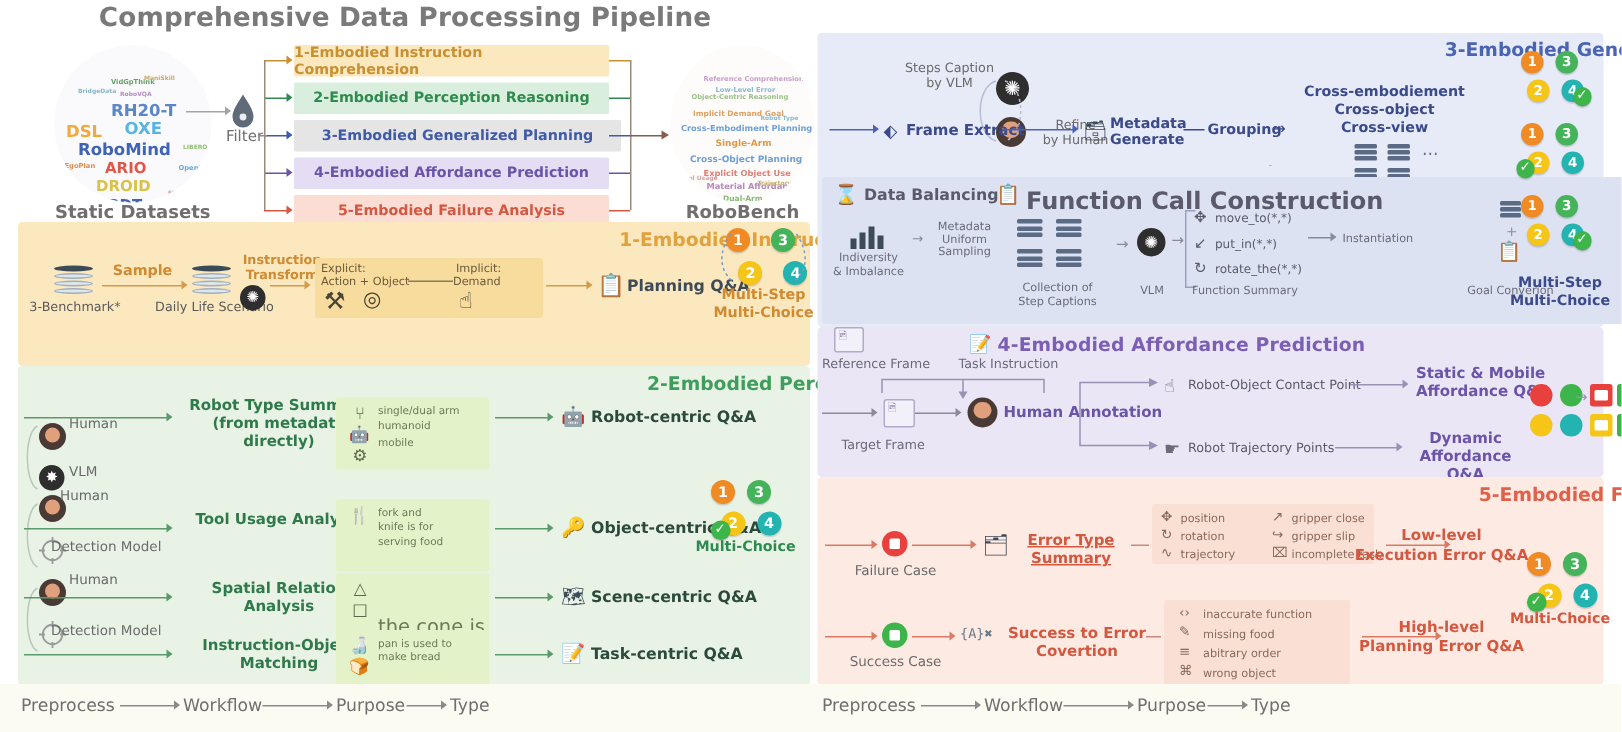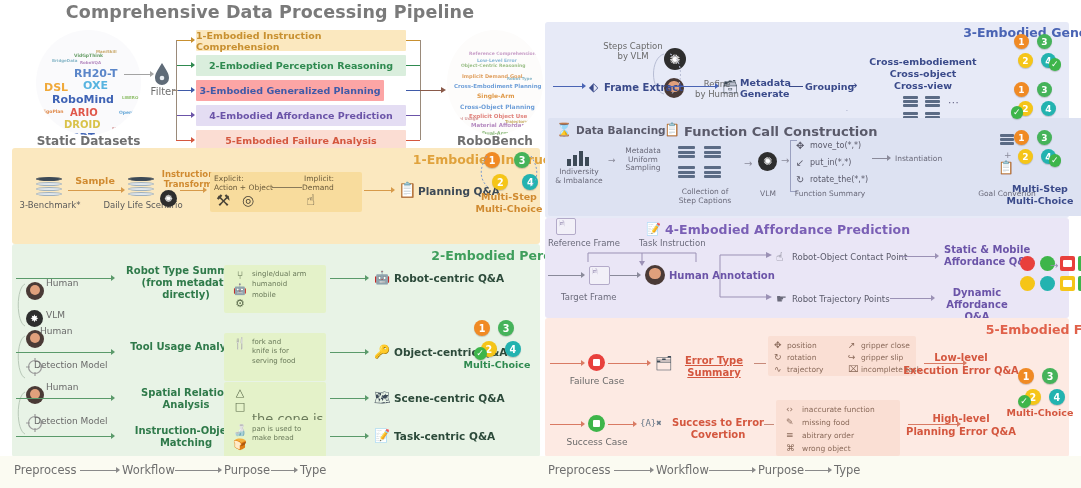--- a/index.html
+++ b/index.html
@@ -106,21 +106,21 @@
 
 <div id="pipeline-list">
     <div style="position: absolute; left: 196px; top: 30px; width: 210px; height: 21px; background: rgb(251, 232, 191); color: rgb(200, 144, 48); font-size: 9.5px; font-weight: bold; display: flex; align-items: center; justify-content: center; border-radius: 1px;">1-Embodied Instruction Comprehension</div>
     <div class="hline" style="left: 176px; top: 40px; width: 16px; background: rgb(200, 144, 48);"></div>
     <div class="arrowhead" style="left: 191px; top: 37px; border-width: 3px 0px 3px 4px; border-color: transparent transparent transparent rgb(200, 144, 48);"></div>
     <div class="hline" style="left: 406px; top: 40px; width: 14px; background: rgb(200, 144, 48);"></div>
     <div style="position: absolute; left: 196px; top: 55px; width: 210px; height: 21px; background: rgb(218, 238, 221); color: rgb(47, 138, 80); font-size: 9.5px; font-weight: bold; display: flex; align-items: center; justify-content: center; border-radius: 1px;">2-Embodied Perception Reasoning</div>
     <div class="hline" style="left: 176px; top: 65px; width: 16px; background: rgb(47, 138, 80);"></div>
     <div class="arrowhead" style="left: 191px; top: 62px; border-width: 3px 0px 3px 4px; border-color: transparent transparent transparent rgb(47, 138, 80);"></div>
     <div class="hline" style="left: 406px; top: 65px; width: 14px; background: rgb(47, 138, 80);"></div>
-    <div style="position: absolute; left: 196px; top: 80px; width: 188px; height: 21px; background: #fca5a5; color: rgb(63, 90, 168); font-size: 9.5px; font-weight: bold; display: flex; align-items: center; justify-content: center; border-radius: 1px;">3-Embodied Generalized Planning</div>
+    <div style="position: absolute; left: 196px; top: 80px; width: 218px; height: 21px; background: #e5e5e5; color: rgb(63, 90, 168); font-size: 9.5px; font-weight: bold; display: flex; align-items: center; justify-content: center; border-radius: 1px;">3-Embodied Generalized Planning</div>
     <div class="hline" style="left: 176px; top: 90px; width: 16px; background: rgb(63, 90, 168);"></div>
     <div class="arrowhead" style="left: 191px; top: 87px; border-width: 3px 0px 3px 4px; border-color: transparent transparent transparent rgb(63, 90, 168);"></div>
     <div class="hline" style="left: 406px; top: 90px; width: 14px; background: rgb(63, 90, 168);"></div>
     <div style="position: absolute; left: 196px; top: 105px; width: 210px; height: 21px; background: rgb(228, 221, 243); color: rgb(107, 84, 168); font-size: 9.5px; font-weight: bold; display: flex; align-items: center; justify-content: center; border-radius: 1px;">4-Embodied Affordance Prediction</div>
     <div class="hline" style="left: 176px; top: 115px; width: 16px; background: rgb(107, 84, 168);"></div>
     <div class="arrowhead" style="left: 191px; top: 112px; border-width: 3px 0px 3px 4px; border-color: transparent transparent transparent rgb(107, 84, 168);"></div>
     <div class="hline" style="left: 406px; top: 115px; width: 14px; background: rgb(107, 84, 168);"></div>
     <div style="position: absolute; left: 196px; top: 130px; width: 210px; height: 21px; background: rgb(251, 221, 211); color: rgb(212, 87, 63); font-size: 9.5px; font-weight: bold; display: flex; align-items: center; justify-content: center; border-radius: 1px;">5-Embodied Failure Analysis</div>
     <div class="hline" style="left: 176px; top: 140px; width: 16px; background: rgb(212, 87, 63);"></div>
     <div class="arrowhead" style="left: 191px; top: 137px; border-width: 3px 0px 3px 4px; border-color: transparent transparent transparent rgb(212, 87, 63);"></div>
@@ -381,21 +381,21 @@
 <div class="arrowhead" style="left:919px;top:153px;border-width:4.5px 3px 0 3px;border-color:#3a4a8a transparent transparent transparent;"></div>
 <div class="abs lblc bold" style="left:876px;top:157px;width:94px;font-size:10px;color:#3a4a8a;">Standarization</div>
 <div class="vline" style="left:922px;top:172px;height:22px;background:#3a4a8a;"></div>
 <div class="arrowhead" style="left:919px;top:193px;border-width:4.5px 3px 0 3px;border-color:#3a4a8a transparent transparent transparent;"></div>
 <div class="abs lblc bold" style="left:876px;top:198px;width:94px;font-size:10px;color:#3a4a8a;">Planning Q&amp;A</div>
 
 <div class="abs tintbox" style="left:548px;top:118px;width:540px;height:98px;background:#dde2f2;"></div>
 <div class="abs" style="left:556px;top:122px;font-size:13px;color:#3d4a57;">⌛</div>
 <div class="abs bold" style="left:576px;top:124px;font-size:10.5px;color:#5a5a6a;">Data Balancing</div>
 <div class="abs" style="left:664px;top:122px;font-size:13px;color:#3d4a57;">📋</div>
-<div class="abs bold" style="left:684px;top:124px;font-size:13px;color:#5a5a6a;">Function Call Construction</div>
+<div class="abs bold" style="left:684px;top:124px;font-size:16px;color:#5a5a6a;">Function Call Construction</div>
 
 <div class="abs" style="left:566px;top:148px;width:26px;height:18px;">
   <svg width="26" height="18" viewBox="0 0 26 18">
     <rect x="1" y="11" width="4" height="7" fill="#3d4a57"></rect>
       <rect x="7" y="7" width="4" height="11" fill="#3d4a57"></rect>
     <rect x="13" y="3" width="4" height="15" fill="#3d4a57"></rect>
       <rect x="19" y="9" width="4" height="9" fill="#3d4a57"></rect>
   </svg>
 </div>
 <div class="abs lblc" style="left:550px;top:168px;width:58px;font-size:7.5px;color:#6a6a7a;white-space:pre-line;">Indiversity

